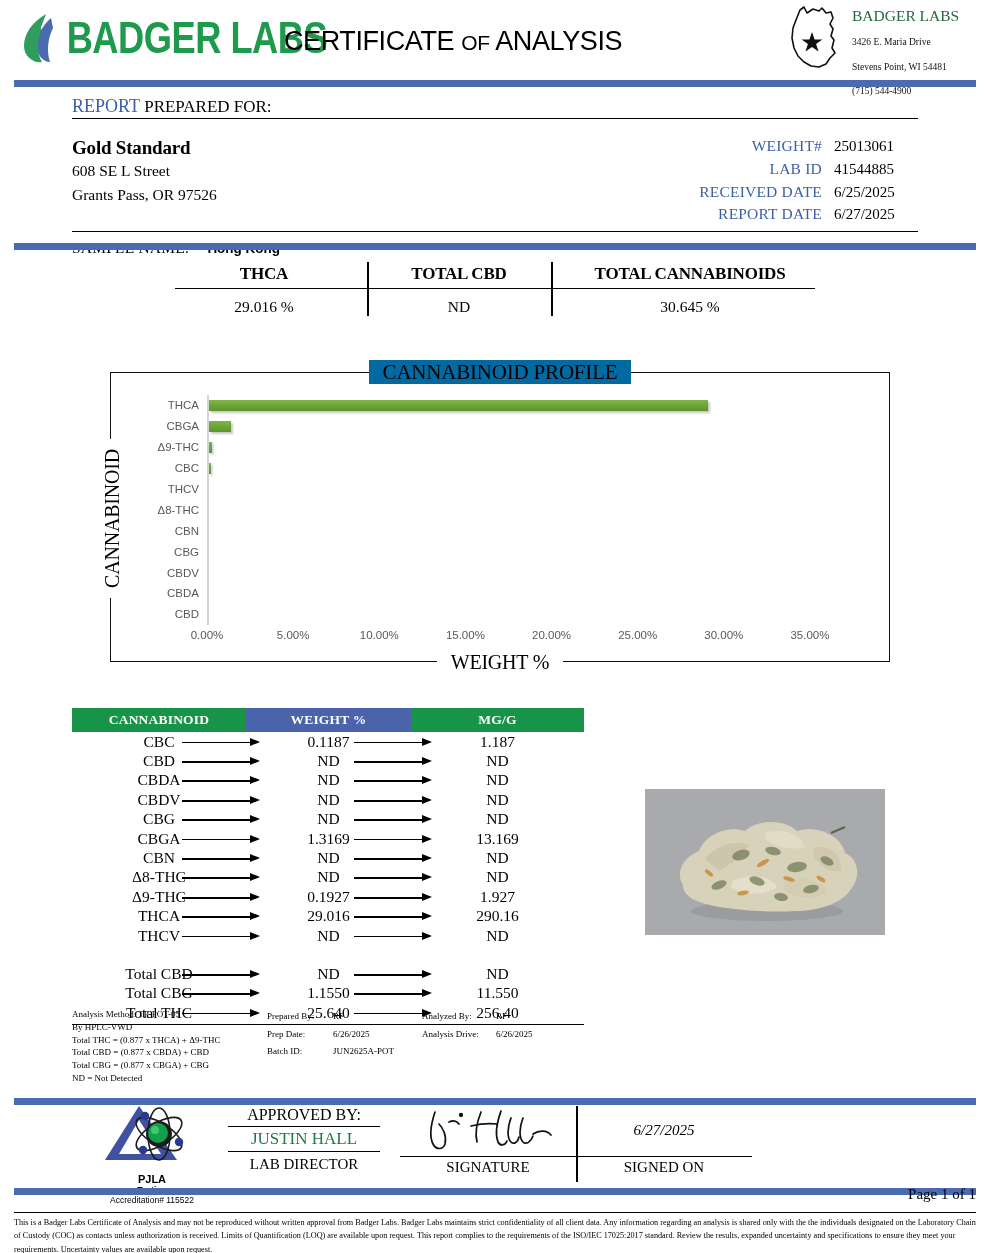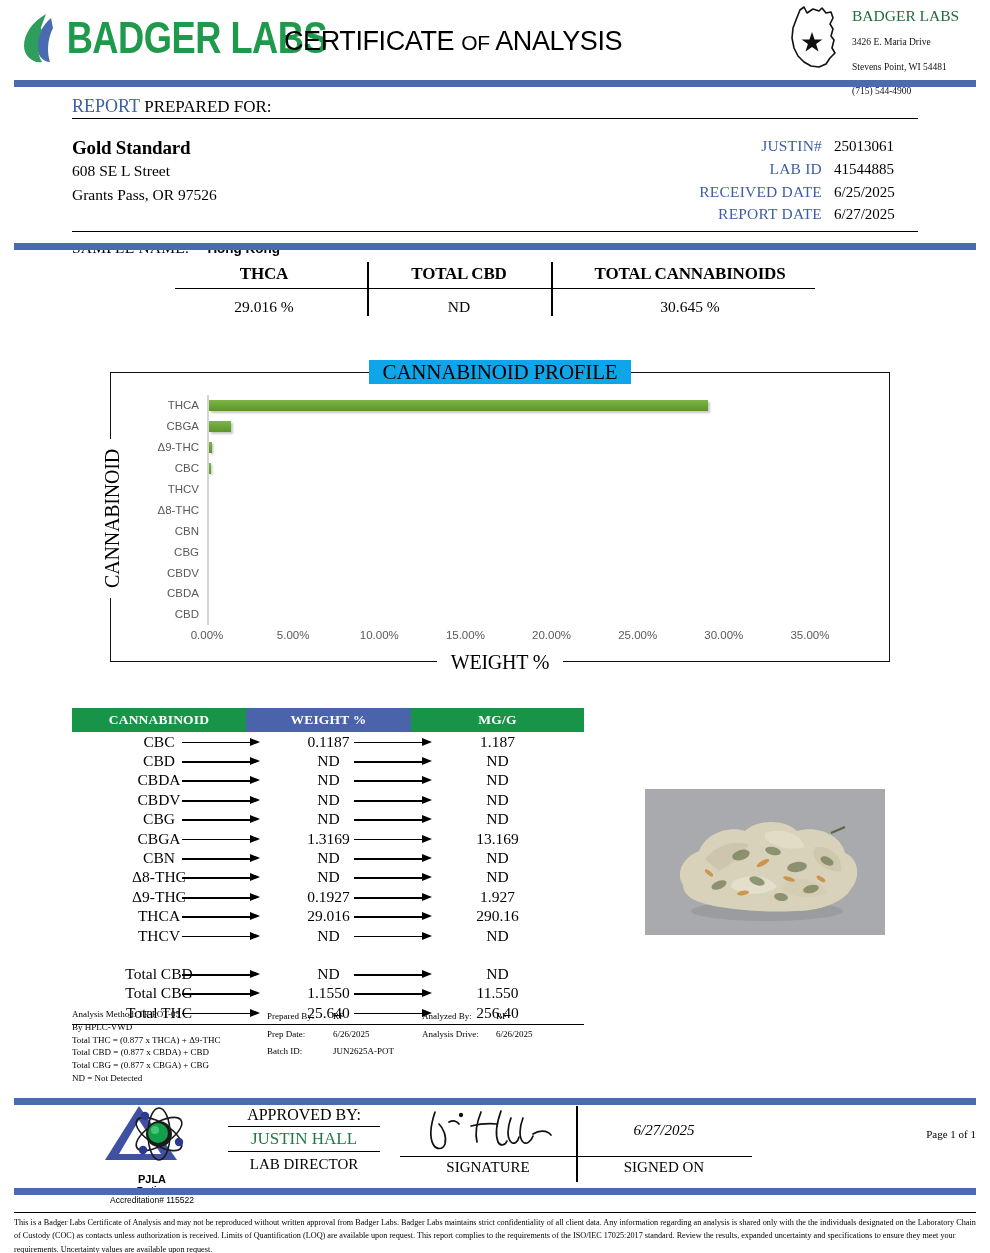--- a/index.html
+++ b/index.html
@@ -72,21 +72,21 @@
   
   .chart-box {
     position: absolute; left: 110px; top: 372px;
     width: 780px; height: 290px;
     border: 1.4px solid #111;
   }
   .chart-title {
     position: absolute; left: 0; right: 0; top: -13px;
     text-align: center; font-size: 21px; letter-spacing: -0.2px;
   }
-  .chart-title span { background: #0ea5e9; padding: 0 14px; }
+  .chart-title span { background: #0369a1; padding: 0 14px; }
   .chart-xlabel {
     position: absolute; left: 0; right: 0; bottom: -13px;
     text-align: center; font-size: 20px; letter-spacing: -0.2px;
   }
   .chart-xlabel span { background: #fff; padding: 0 14px; }
   .ylabel-wrap {
     position: absolute; left: -12px; top: 0; height: 290px; width: 26px;
     display: flex; align-items: center; justify-content: center;
   }
   .chart-ylabel {
@@ -179,21 +179,21 @@
   .sigblock { position: absolute; left: 400px; top: 6px; width: 352px; }
   .sig-cols { display: flex; }
   .sig-col { flex: 1; text-align: center; position: relative; }
   .sig-img { height: 52px; display: flex; align-items: center; justify-content: center; }
   .sig-date { height: 52px; display: flex; align-items: center; justify-content: center; font-size: 15px; font-style: italic; }
   .sig-rule { border-top: 1.4px solid #000; }
   .sig-cap { font-size: 15px; padding-top: 2px; }
   .sig-vdiv { position: absolute; left: 176px; top: 2px; width: 1.5px; height: 76px; background: #000; }
 
   
-  .pageno { position: absolute; right: 14px; top: 1128px; font-size: 11px; }
+  .pageno { position: absolute; right: 14px; top: 1186px; font-size: 15px; }
   .disc-rule { position: absolute; left: 14px; top: 1212px; width: 962px; border-top: 1.2px solid #000; }
   .disclaimer {
     position: absolute; left: 14px; top: 1216px; width: 962px;
     font-size: 8.2px; line-height: 1.62; text-align: left;
   }
 </style>
 </head>
 <body>
 
 <div class="page">
@@ -241,21 +241,21 @@
     </div>
 
     <div class="info-grid">
       <div class="client">
         <div class="client-name">Gold Standard</div>
         <div class="client-addr">608 SE L Street</div>
         <div class="client-addr">Grants Pass, OR 97526</div>
       </div>
       <div class="meta">
         <div class="meta-row">
-          <span class="meta-label">JUSTIN#</span>
+          <span class="meta-label">WEIGHT#</span>
           <span class="meta-val">25013061</span>
         </div>
         <div class="meta-row">
           <span class="meta-label">LAB ID</span>
           <span class="meta-val">41544885</span>
         </div>
         <div class="meta-row">
           <span class="meta-label">RECEIVED DATE</span>
           <span class="meta-val">6/25/2025</span>
         </div>

